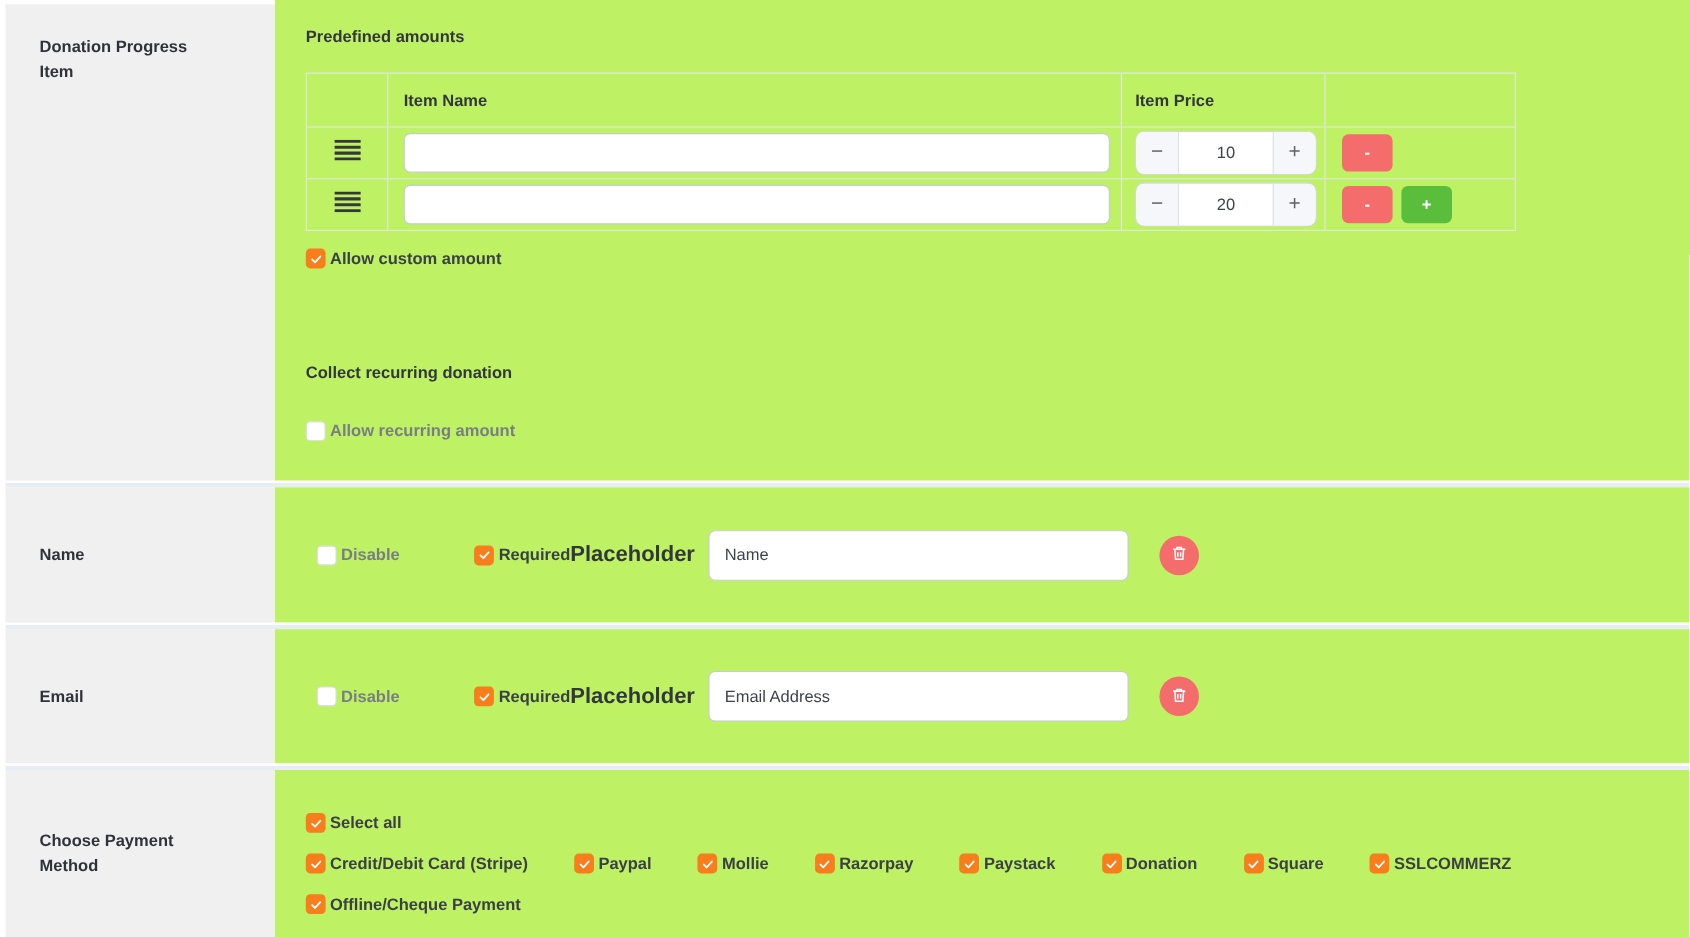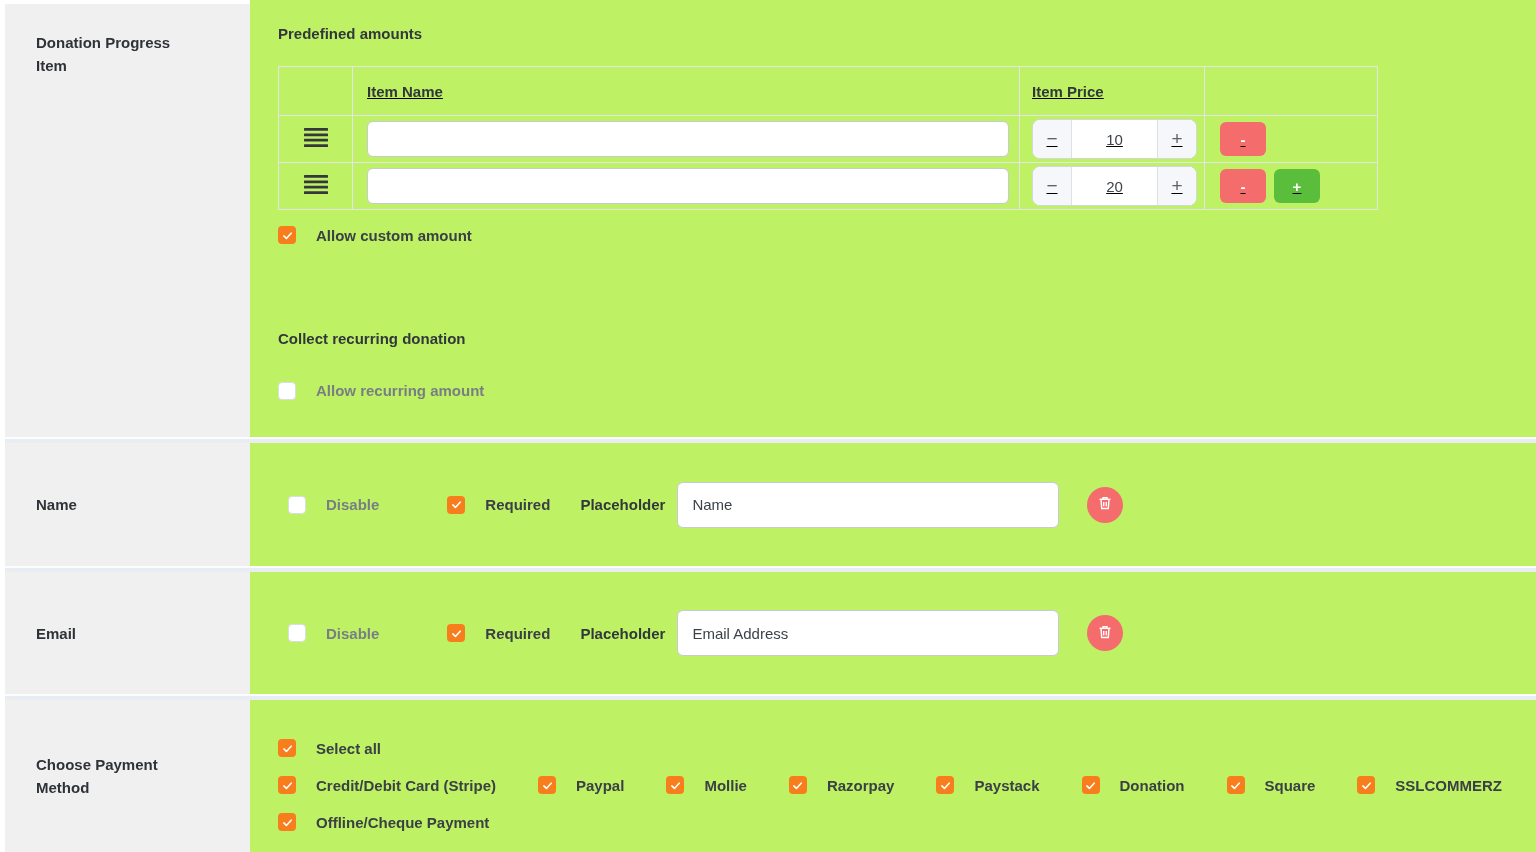--- a/index.html
+++ b/index.html
@@ -22,21 +22,21 @@
   .main{
     flex:1;background:#bef264;box-sizing:border-box;padding-left:28px;
   }
   .sep{height:6px;background:linear-gradient(#fdfdfd 0 2px,#e8edf3 2px 100%);}
 
   
   #sec1{height:437px;}
   #sec1 .main{padding-top:26px;}
   .block-title{font-size:15px;font-weight:700;color:#32373c;line-height:16px;margin:0;}
 
-  .amount-table{margin-top:24px;width:1100px;border:1px solid #e3e5e8;box-sizing:border-box;text-decoration:underline;}
+  .amount-table{margin-top:24px;width:1100px;border:1px solid #e3e5e8;box-sizing:border-box;}
   .tr{display:flex;}
   .tr + .tr{border-top:1px solid #e3e5e8;}
   .td{box-sizing:border-box;}
   .col-drag{width:74px;display:flex;align-items:center;justify-content:center;border-right:1px solid #e3e5e8;}
   .col-name{flex:1;border-right:1px solid #e3e5e8;display:flex;align-items:center;}
   .col-price{width:185px;border-right:1px solid #e3e5e8;display:flex;align-items:center;padding-left:12px;}
   .col-actions{width:172px;display:flex;align-items:center;padding-left:15px;gap:8px;}
   .thead{height:48px;}
   .thead .th{font-size:15px;font-weight:700;color:#32373c;}
   .thead .col-name{padding-left:14px;}
@@ -66,34 +66,34 @@
   .btn.danger{background:#f56c6c;}
   .btn.success{background:#5abd3c;}
 
   .check-row{display:inline-flex;align-items:center;cursor:pointer;}
   .cb{
     width:18px;height:18px;border-radius:4px;box-sizing:border-box;flex-shrink:0;
     display:inline-flex;align-items:center;justify-content:center;
   }
   .cb.checked{background:#f87d1d;}
   .cb.un{background:#fff;border:1px solid #dadde1;}
-  .cb-label{margin-left:20px;font-size:15px;font-weight:600;}
+  .cb-label{margin-left:4px;font-size:15px;font-weight:600;}
   .dark{color:#3b4046;}
   .muted{color:#797e84;}
 
   #allow-custom-row{margin-top:16px;}
   #recurring-title{margin-top:86px;}
   #allow-recurring-row{margin-top:35px;}
 
   
   #sec2{height:123px;}
   #sec3{height:122px;justify-content:center;}
   .field-main{display:flex;align-items:center;padding-left:38px;}
   .gap-a{margin-left:68px;}
-  .ph-label{margin-left:30px;font-size:15px;font-weight:700;color:#32373c;}
+  .ph-label{font-size:20px;font-weight:700;color:#32373c;}
   .field-input{
     margin-left:12px;width:382px;height:46px;box-sizing:border-box;
     background:#fff;border:1px solid #c6cbd1;border-radius:6px;
     font:15px "Liberation Sans",sans-serif;color:#3c434a;padding:0 14px;
   }
   .trash-btn{
     margin-left:28px;width:36px;height:36px;border-radius:50%;border:none;cursor:pointer;
     background:#f56c6c;display:flex;align-items:center;justify-content:center;flex-shrink:0;
   }
 

